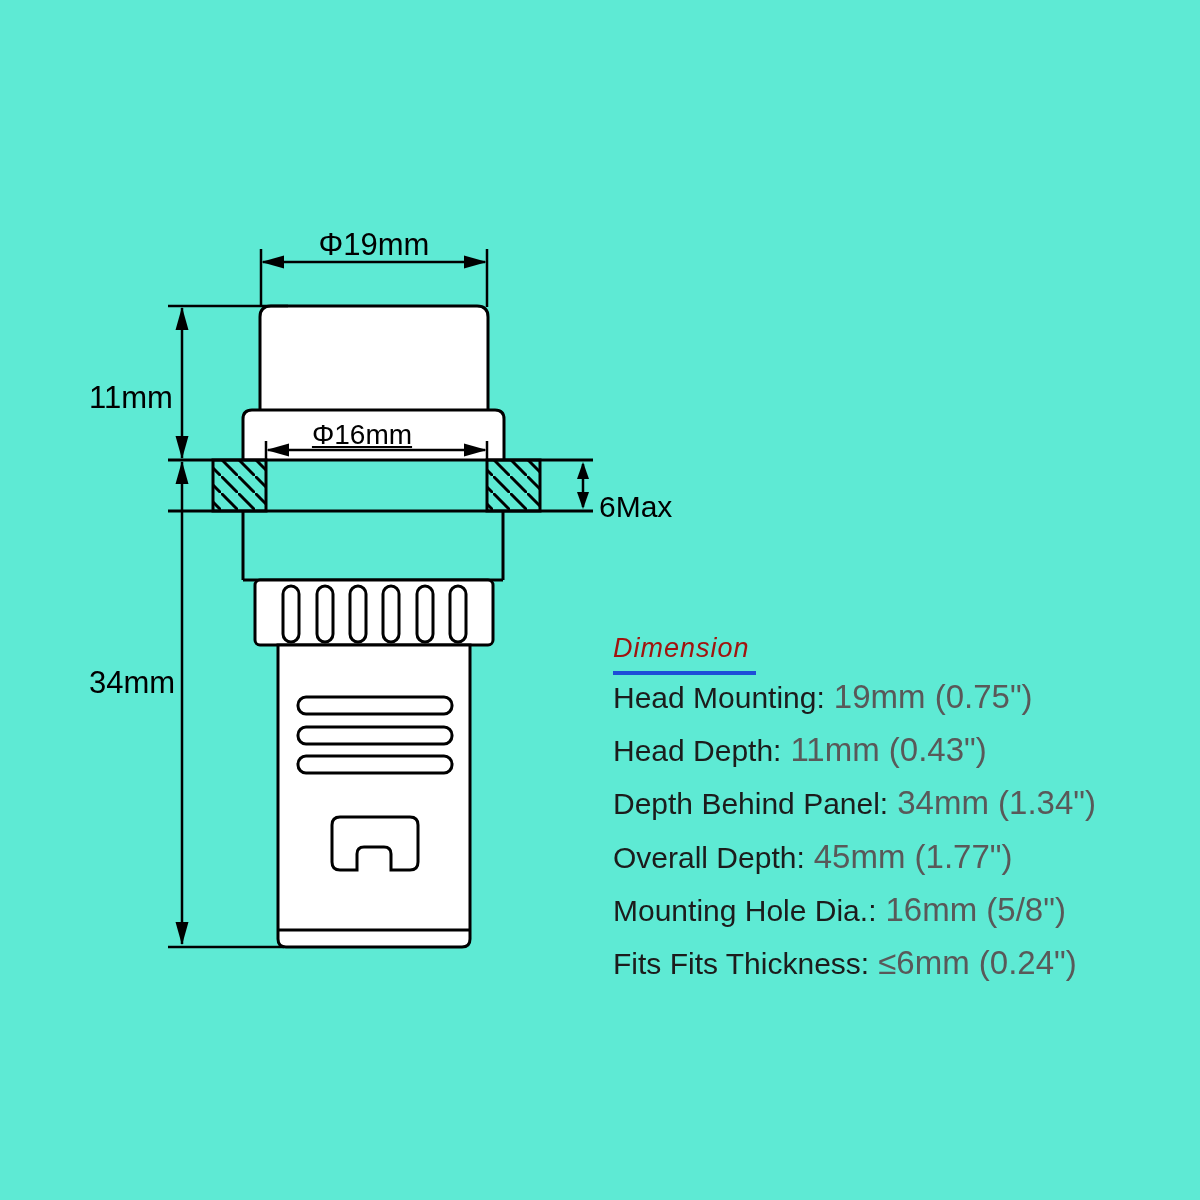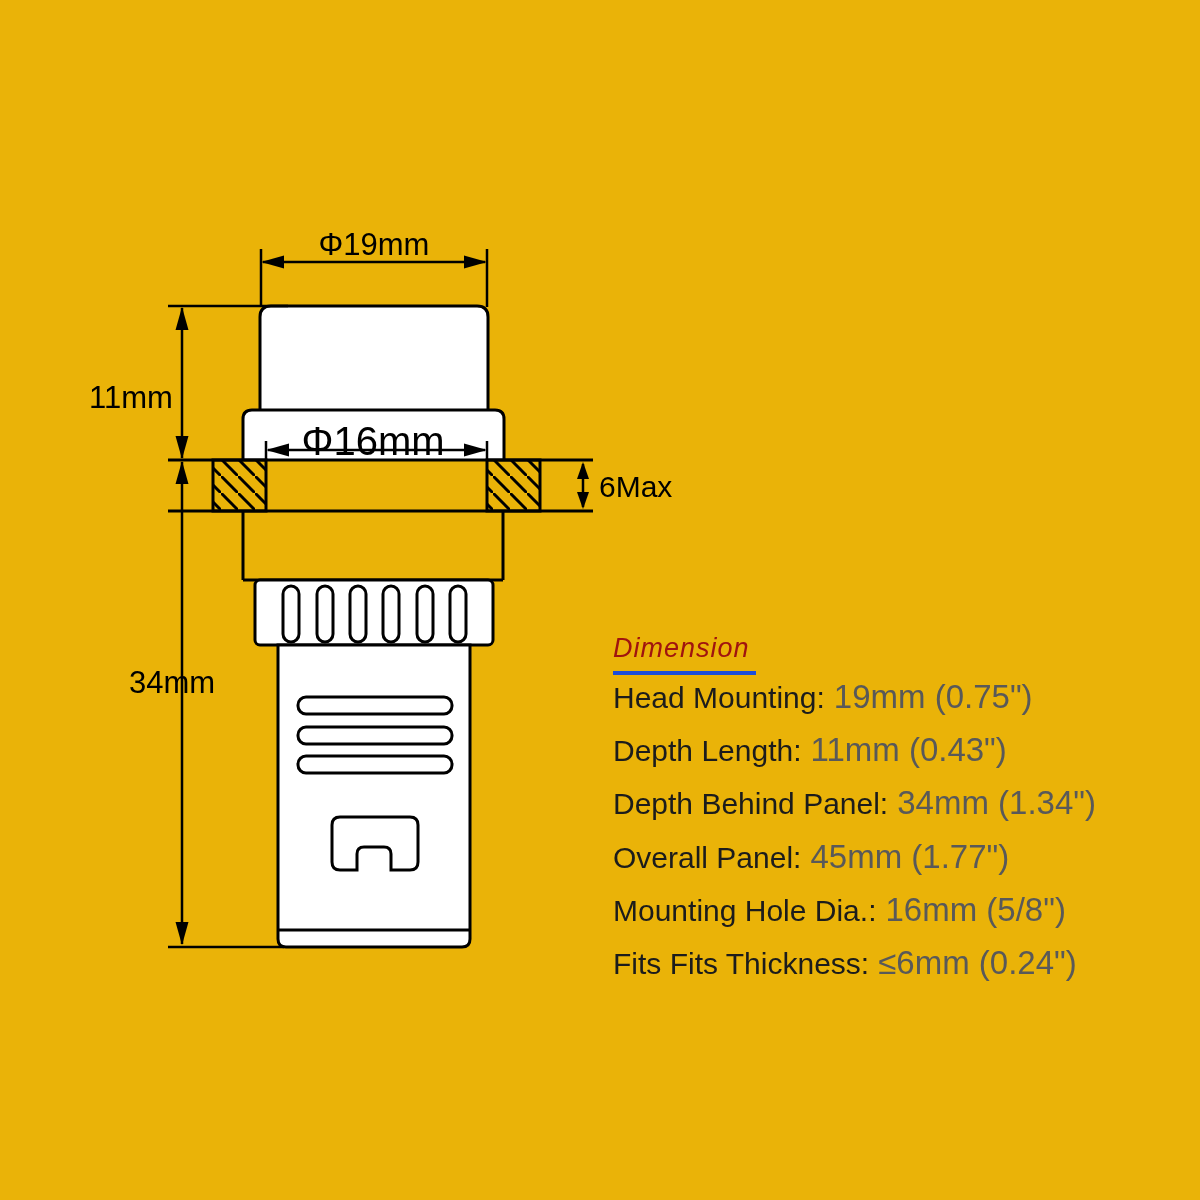--- a/index.html
+++ b/index.html
@@ -1,25 +1,25 @@
 <!DOCTYPE html>
 <html><head>
 <meta charset="utf-8">
 <style>
   html,body{margin:0;padding:0;background:#ffffff;}
   #stage{
-    position:relative;width:1200px;height:1200px;background:#eab308;overflow:hidden;
+    position:relative;width:1200px;height:1200px;background:#5eead4;overflow:hidden;
     font-family:"Liberation Sans", sans-serif;
   }
   #linework{position:absolute;left:0;top:0;}
   .dimtext{
     position:absolute;color:#000;font-size:31px;white-space:nowrap;
     transform:translateX(-50%);
   }
-  .dimtext.left-anchor{transform:none;}
+  .dimtext.left-anchor{transform:none;margin-top:20px;}
   #spec-title{
     position:absolute;left:613px;top:626px;
     font-size:27px;font-style:italic;font-weight:500;
     color:#a0140f;line-height:44px;
     border-bottom:4px solid #1d4ed8;padding:0 6px 1px 0;
     white-space:nowrap;letter-spacing:1px;
   }
   #spec-list{position:absolute;left:613px;top:673px;}
   .spec-row{white-space:nowrap;line-height:47.2px;}
   .spec-label{font-size:30px;color:#1c1c1c;}
@@ -104,40 +104,40 @@
       <polygon points="182,461 175.5,484 188.5,484" fill="#000"></polygon>
       <polygon points="182,945 175.5,922 188.5,922" fill="#000"></polygon>
       <line x1="168" y1="947" x2="284" y2="947" stroke="#000" stroke-width="2.5"></line>
     </g>
   </svg>
 
   <div class="dimtext" style="left:374px;top:227px;">Φ19mm</div>
 
   <div class="dimtext" style="left:131px;top:380px;">11mm</div>
 
-  <div class="dimtext" style="left:373px;top:419px;font-size:40px;">Φ16mm</div>
+  <div class="dimtext" style="left:362px;top:419px;font-size:28px;text-decoration:underline;">Φ16mm</div>
 
   <div class="dimtext left-anchor" style="left:599px;top:470px;font-size:30px;">6Max</div>
 
-  <div class="dimtext" style="left:132px;top:665px;margin-left:40px;">34mm</div>
+  <div class="dimtext" style="left:132px;top:665px;">34mm</div>
 
   <div id="spec-title">Dimension</div>
 
   <div id="spec-list">
     <div class="spec-row">
       <span class="spec-label">Head Mounting:</span><span class="spec-value">19mm (0.75")</span>
     </div>
     <div class="spec-row">
-      <span class="spec-label">Depth Length:</span><span class="spec-value">11mm (0.43")</span>
+      <span class="spec-label">Head Depth:</span><span class="spec-value">11mm (0.43")</span>
     </div>
     <div class="spec-row">
       <span class="spec-label">Depth Behind Panel:</span><span class="spec-value">34mm (1.34")</span>
     </div>
     <div class="spec-row">
-      <span class="spec-label">Overall Panel:</span><span class="spec-value">45mm (1.77")</span>
+      <span class="spec-label">Overall Depth:</span><span class="spec-value">45mm (1.77")</span>
     </div>
     <div class="spec-row">
       <span class="spec-label">Mounting Hole Dia.:</span><span class="spec-value">16mm (5/8")</span>
     </div>
     <div class="spec-row">
       <span class="spec-label">Fits Fits Thickness:</span><span class="spec-value">≤6mm (0.24")</span>
     </div>
   </div>
 
 </div>

